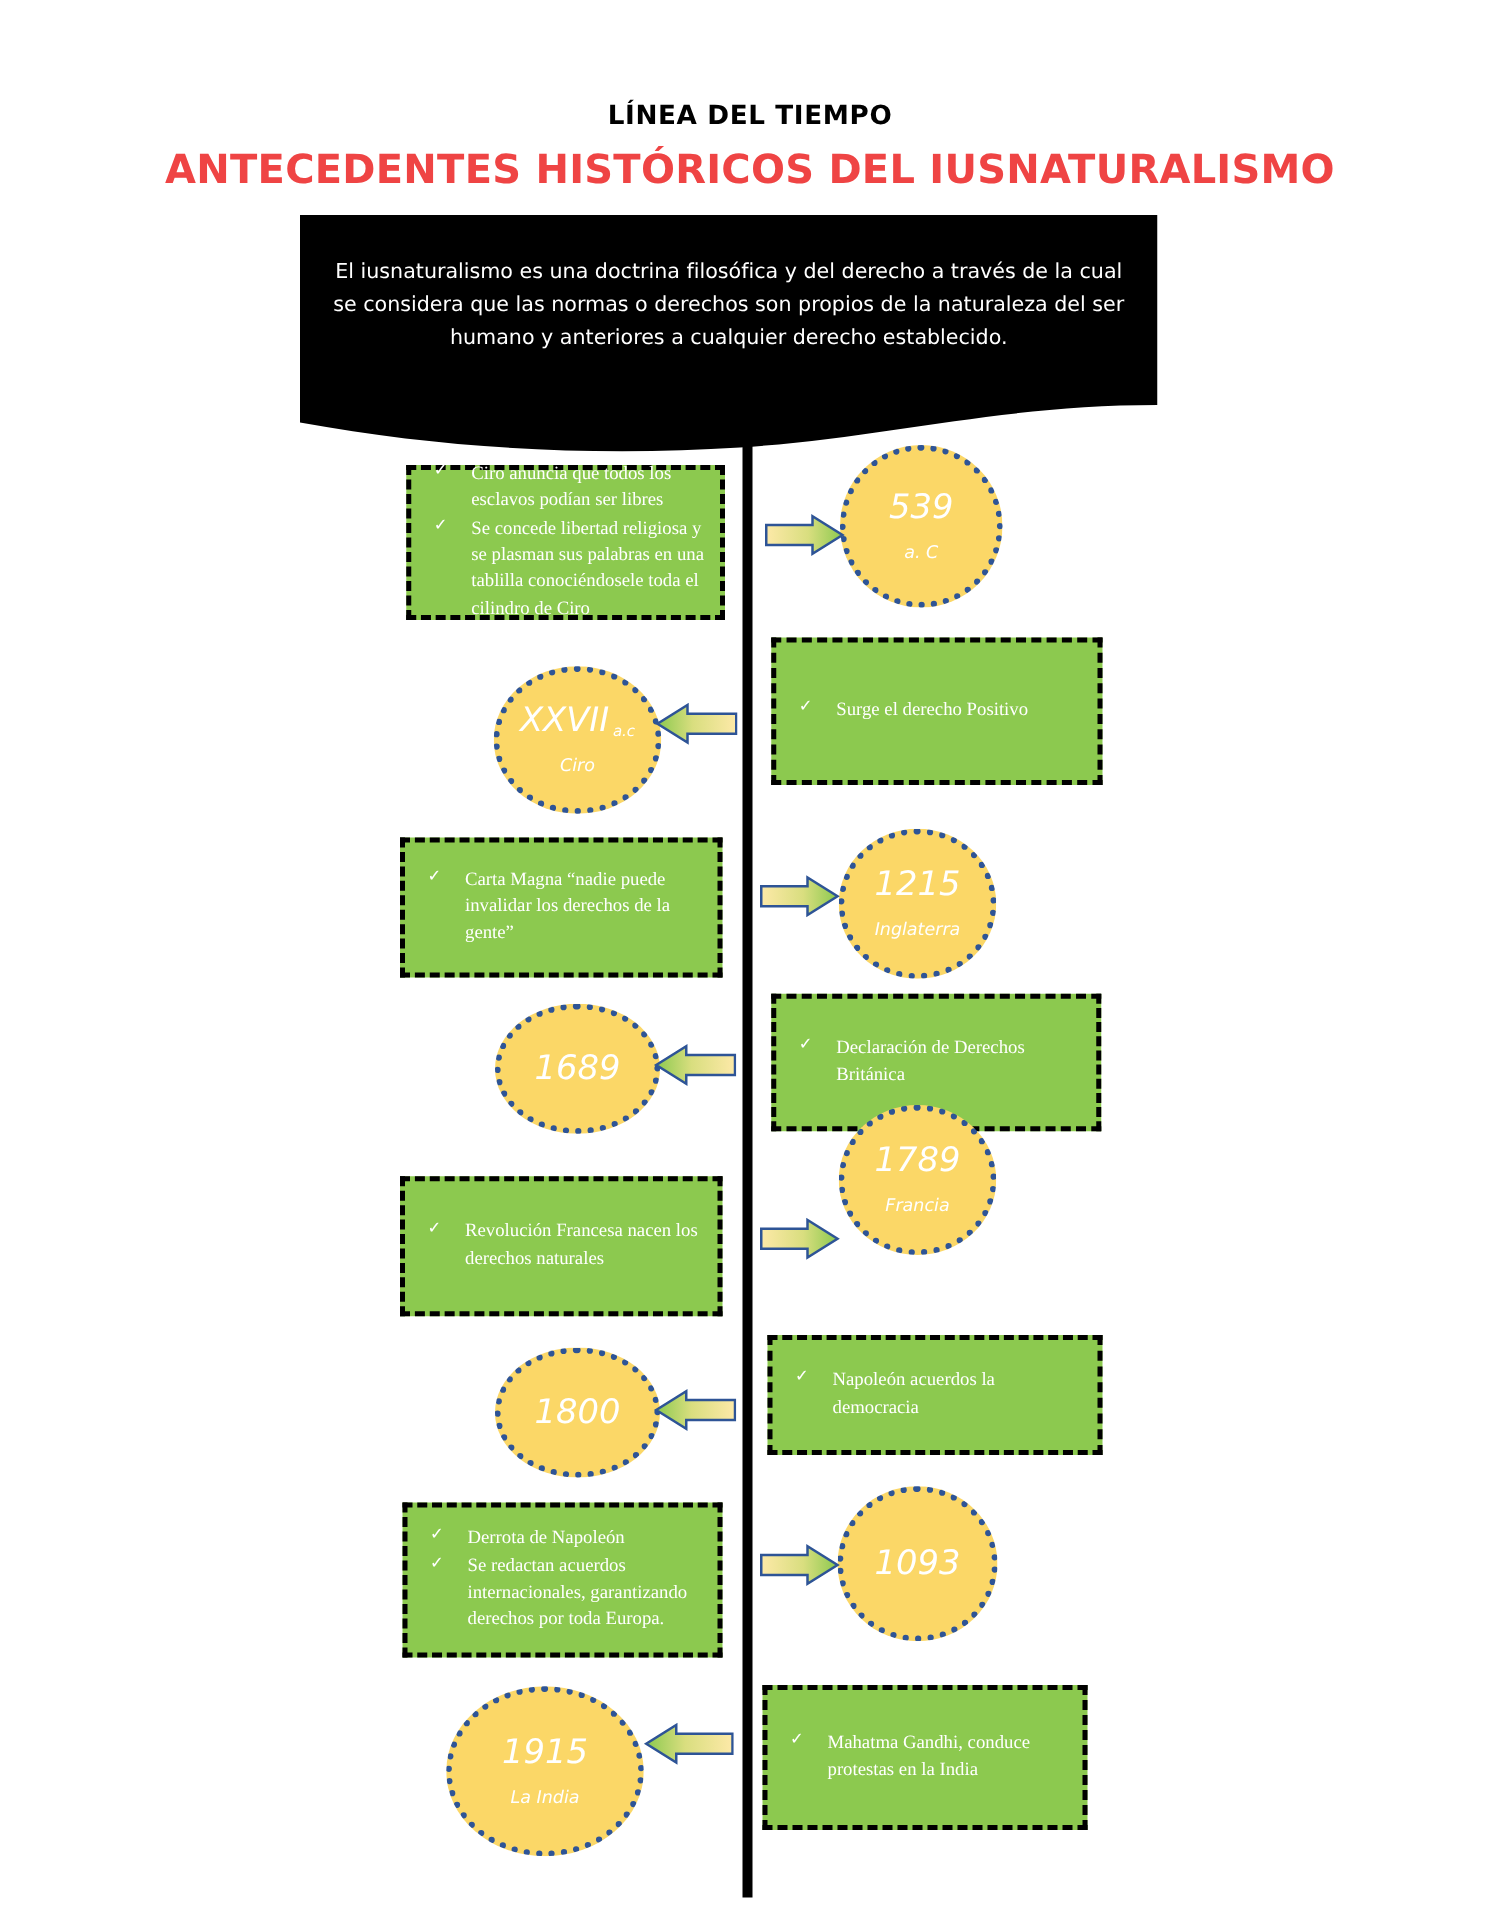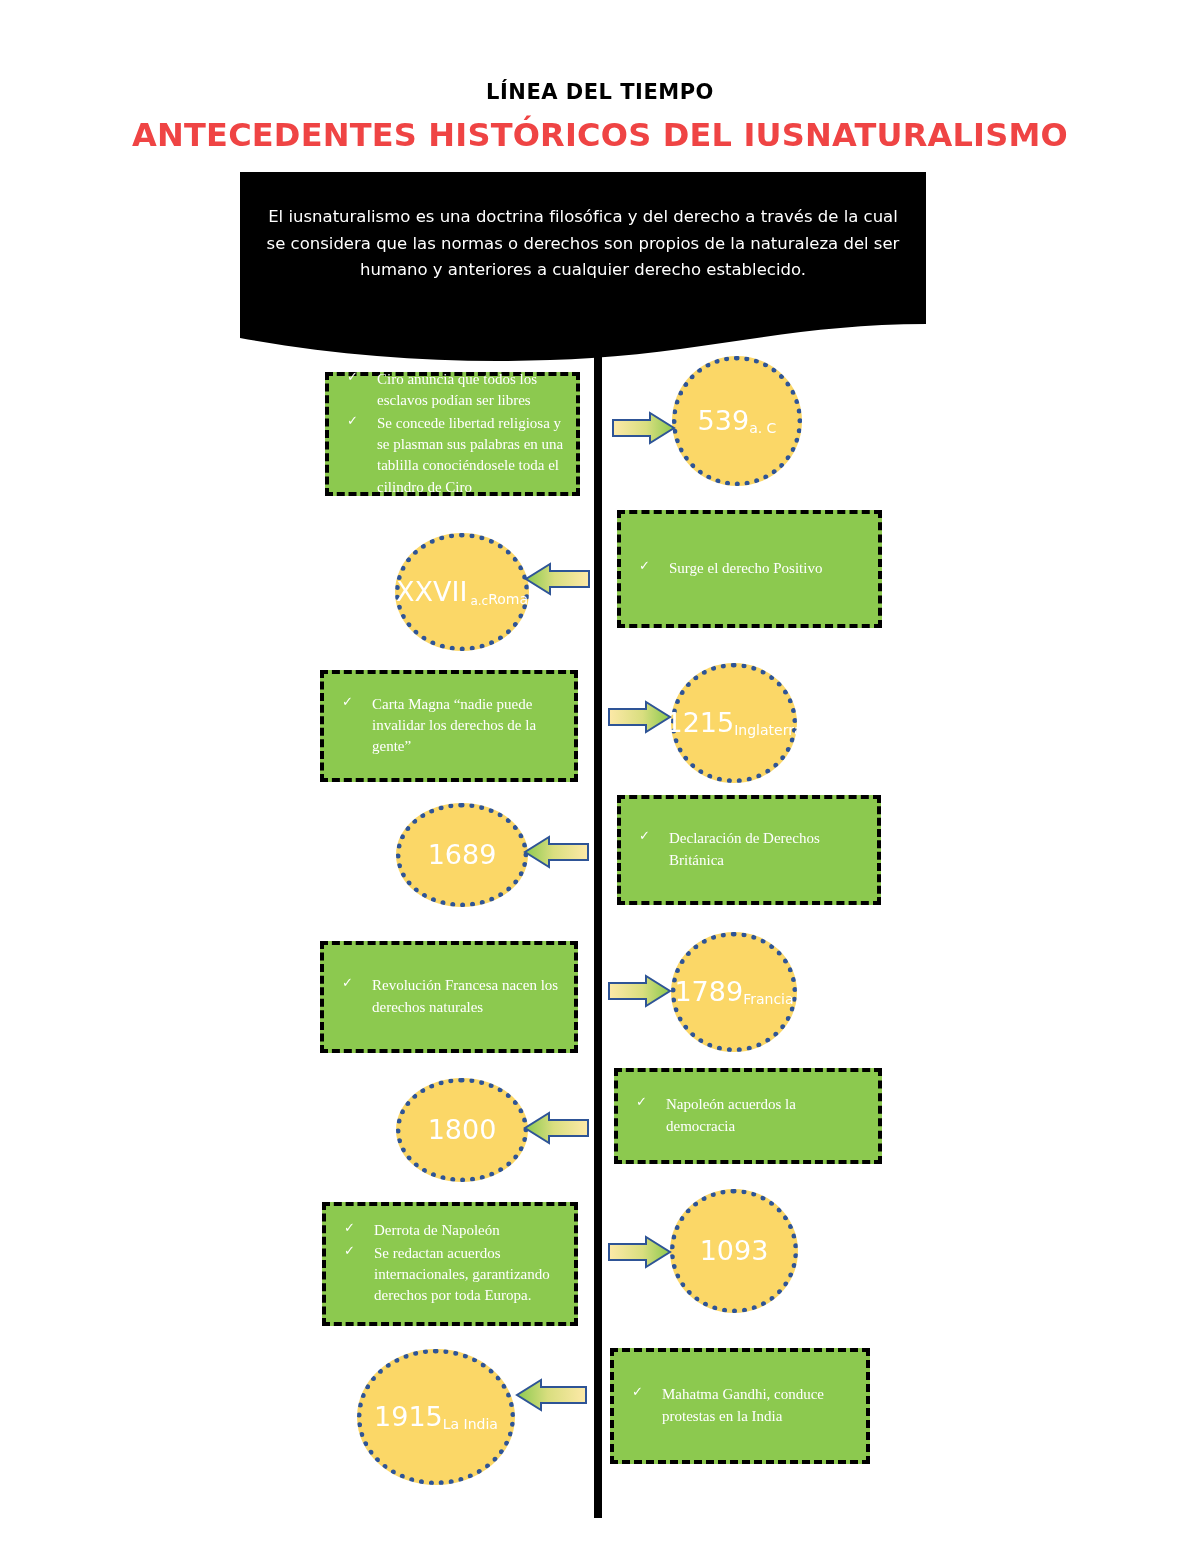--- a/index.html
+++ b/index.html
@@ -95,24 +95,25 @@
   }
 
   
   .circle{
     position:absolute;
     border-radius:50%;
     background:#FBD767;
     border:5px dotted #2E5496;
     box-sizing:border-box;
     display:flex;
-    flex-direction:row;
+    flex-direction:column;
     align-items:center;
     justify-content:center;
     text-align:center;
+    font-style:italic;
   }
   .circle .year{
     color:#ffffff;
     font-family:"DejaVu Sans", sans-serif;
     font-size:27px;
     line-height:1.05;
     font-weight:normal;
   }
   .circle .year .sup{
     font-size:12px;
@@ -176,21 +177,21 @@
       </div>
     </div>
     <div class="row" style="top: 0px;">
       <div class="infobox" style="left: 617px; top: 510px; width: 265px; height: 118px;">
         <ul>
           <li><span class="tick">✓</span><span>Surge el derecho Positivo</span></li>
         </ul>
       </div>
       <div class="circle" style="left: 395px; top: 533px; width: 134px; height: 118px;">
         <div class="year"><span>XXVII</span><span class="sup">a.c</span></div>
-        <div class="place">Roma</div>
+        <div class="place">Ciro</div>
       </div>
       <div class="arrow" style="left: 524px; top: 562px;">
         <svg width="66" height="34" viewBox="0 0 66 34">
           <defs>
             <linearGradient id="ag1" x1="1" y1="0" x2="0" y2="0">
               <stop offset="0%" stop-color="#FDE9A8"></stop>
               <stop offset="55%" stop-color="#D9DE7F"></stop>
               <stop offset="100%" stop-color="#8CC94F"></stop>
             </linearGradient>
           </defs>
@@ -242,21 +243,21 @@
           <path d="M65,9 L26,9 L26,2 L2,17 L26,32 L26,25 L65,25 Z" fill="url(#ag3)" stroke="#2E5496" stroke-width="2" stroke-linejoin="miter"></path>
         </svg>
       </div>
     </div>
     <div class="row" style="top: 0px;">
       <div class="infobox" style="left: 320px; top: 941px; width: 258px; height: 112px;">
         <ul>
           <li><span class="tick">✓</span><span>Revolución Francesa nacen los derechos naturales</span></li>
         </ul>
       </div>
-      <div class="circle" style="left: 671px; top: 932px; width: 126px; height: 120px; text-align: center;">
+      <div class="circle" style="left: 671px; top: 884px; width: 126px; height: 120px; text-align: center;">
         <div class="year"><span>1789</span></div>
         <div class="place">Francia</div>
       </div>
       <div class="arrow" style="left: 608px; top: 974px;">
         <svg width="64" height="34" viewBox="0 0 64 34">
           <defs>
             <linearGradient id="ag4" x1="0" y1="0" x2="1" y2="0">
               <stop offset="0%" stop-color="#FDE9A8"></stop>
               <stop offset="55%" stop-color="#D9DE7F"></stop>
               <stop offset="100%" stop-color="#8CC94F"></stop>

